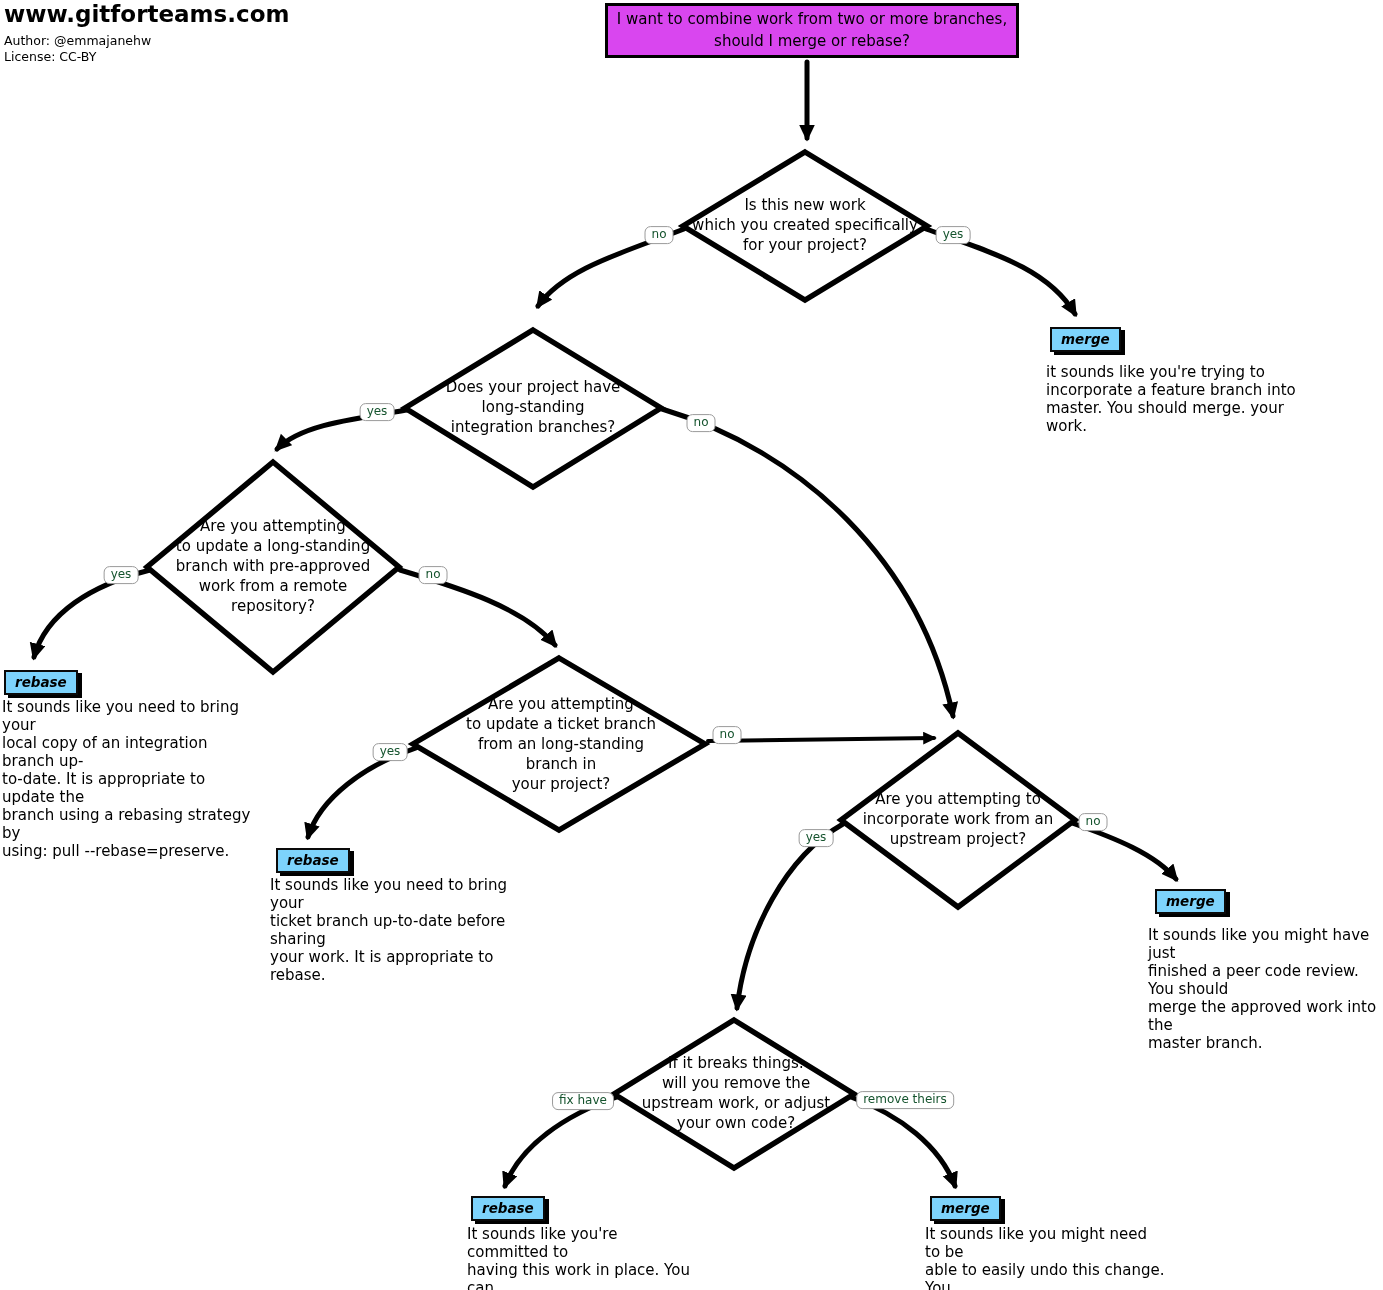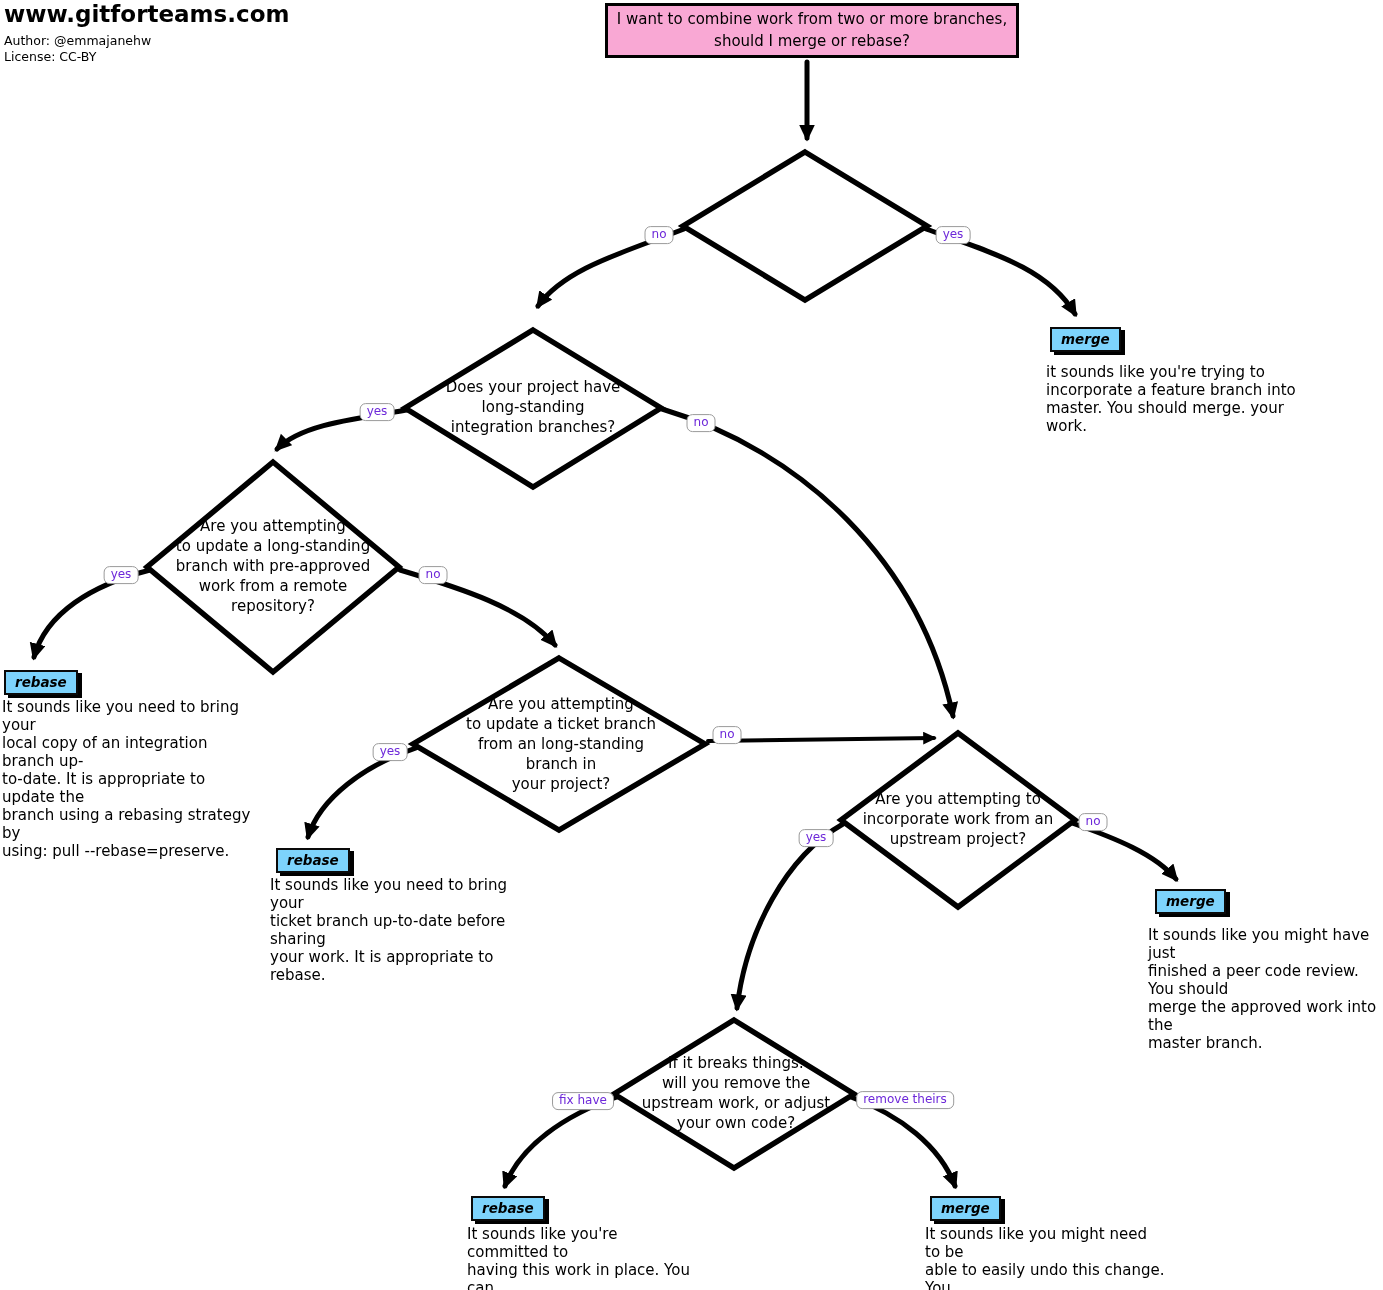--- a/index.html
+++ b/index.html
@@ -6,30 +6,30 @@
   #stage{
     position:relative;width:1383px;height:1290px;background:#fff;overflow:hidden;
     font-family:"DejaVu Sans",sans-serif;color:#000;
   }
   #edges-layer{position:absolute;left:0;top:0;z-index:1;}
   .abs{position:absolute;z-index:2;}
   .title-main{font-size:36px;font-weight:bold;letter-spacing:-1px;line-height:1.05;white-space:nowrap;}
   .title-site{font-size:23px;font-weight:600;line-height:1.1;white-space:nowrap;}
   .title-meta{font-size:12.5px;line-height:1.25;white-space:nowrap;}
   .start-box{
-    border:3px solid #000;background:#f9a8d4;display:flex;align-items:center;justify-content:center;
+    border:3px solid #000;background:#d946ef;display:flex;align-items:center;justify-content:center;
     text-align:center;font-size:15px;line-height:1.45;white-space:pre-line;box-sizing:border-box;
   }
   .diamond-text{
     transform:translate(-50%,-50%);text-align:center;font-size:15px;line-height:1.33;
     white-space:pre-line;z-index:3;
   }
   .pill{
     transform:translate(-50%,-50%);background:#fff;border:1.5px solid #9a9a9a;border-radius:6px;
-    font-size:12px;line-height:1.15;padding:1px 6px;white-space:nowrap;z-index:4;color:#6d28d9;
+    font-size:12px;line-height:1.15;padding:1px 6px;white-space:nowrap;z-index:4;color:#14532d;
   }
   .outcome-box{
     background:#7dd3fc;border:2.5px solid #0a0a0a;box-shadow:4px 3px 0 0 #000;
     font-size:13.5px;font-weight:600;padding:2px 9px 3px 9px;white-space:nowrap;z-index:4;font-style:italic;
   }
   .desc{
     font-size:15px;line-height:1.2;white-space:pre-line;z-index:3;
   }
 </style>
 </head>
@@ -72,20 +72,23 @@
 
   <div class="abs" style="left:4px;top:2px;">
     <div class="title-site">www.gitforteams.com</div>
     <div class="title-meta" style="margin-top:6px;">Author: @emmajanehw</div>
     <div class="title-meta">License: CC-BY</div>
   </div>
 
   <div class="abs start-box" style="left:605px;top:3px;width:414px;height:55px;">I want to combine work from two or more branches,
 should I merge or rebase?</div>
 
+  <div class="abs diamond-text" style="left:805px;top:226px;width:250px;">Is this new work
+which you created specifically
+for your project?</div>
   <div class="abs diamond-text" style="left:533px;top:408px;width:240px;">Does your project have
 long-standing
 integration branches?</div>
   <div class="abs diamond-text" style="left:273px;top:567px;width:240px;">Are you attempting
 to update a long-standing
 branch with pre-approved
 work from a remote
 repository?</div>
   <div class="abs diamond-text" style="left:561px;top:745px;width:250px;">Are you attempting
 to update a ticket branch

